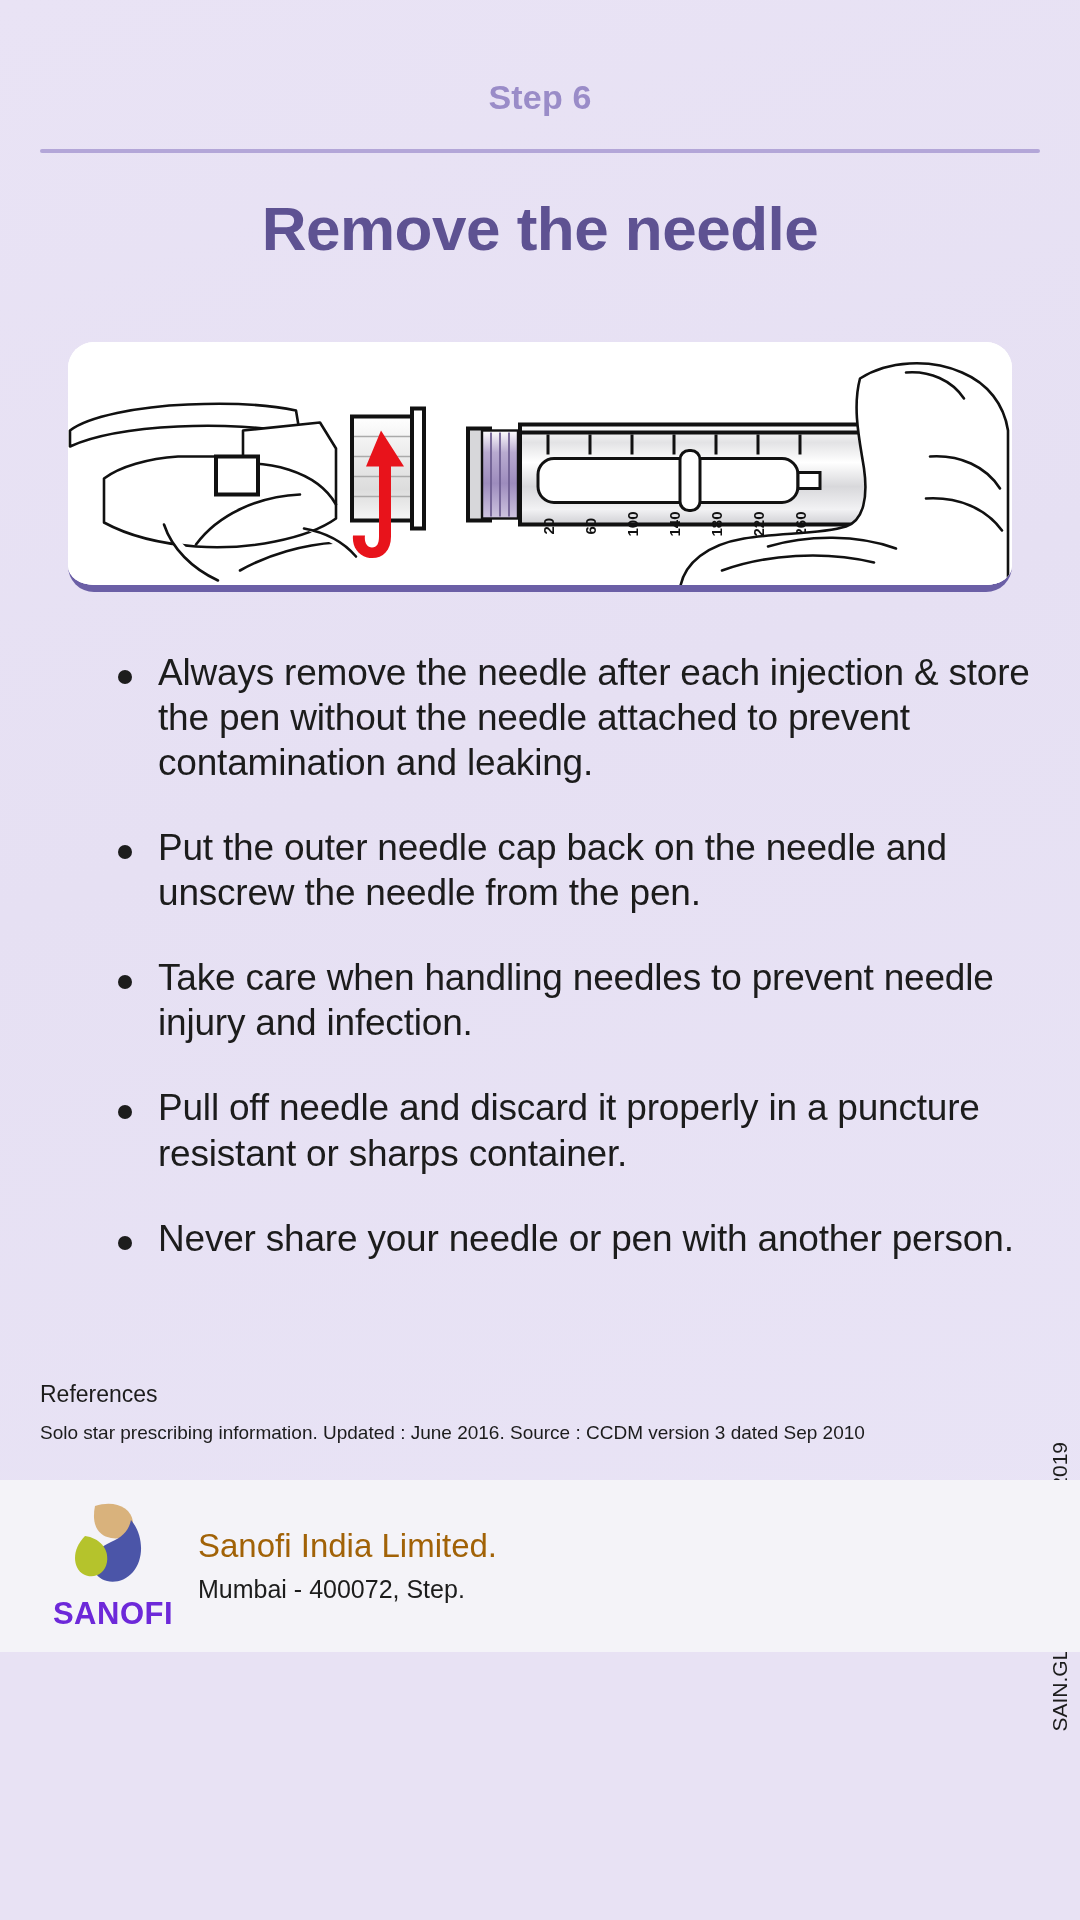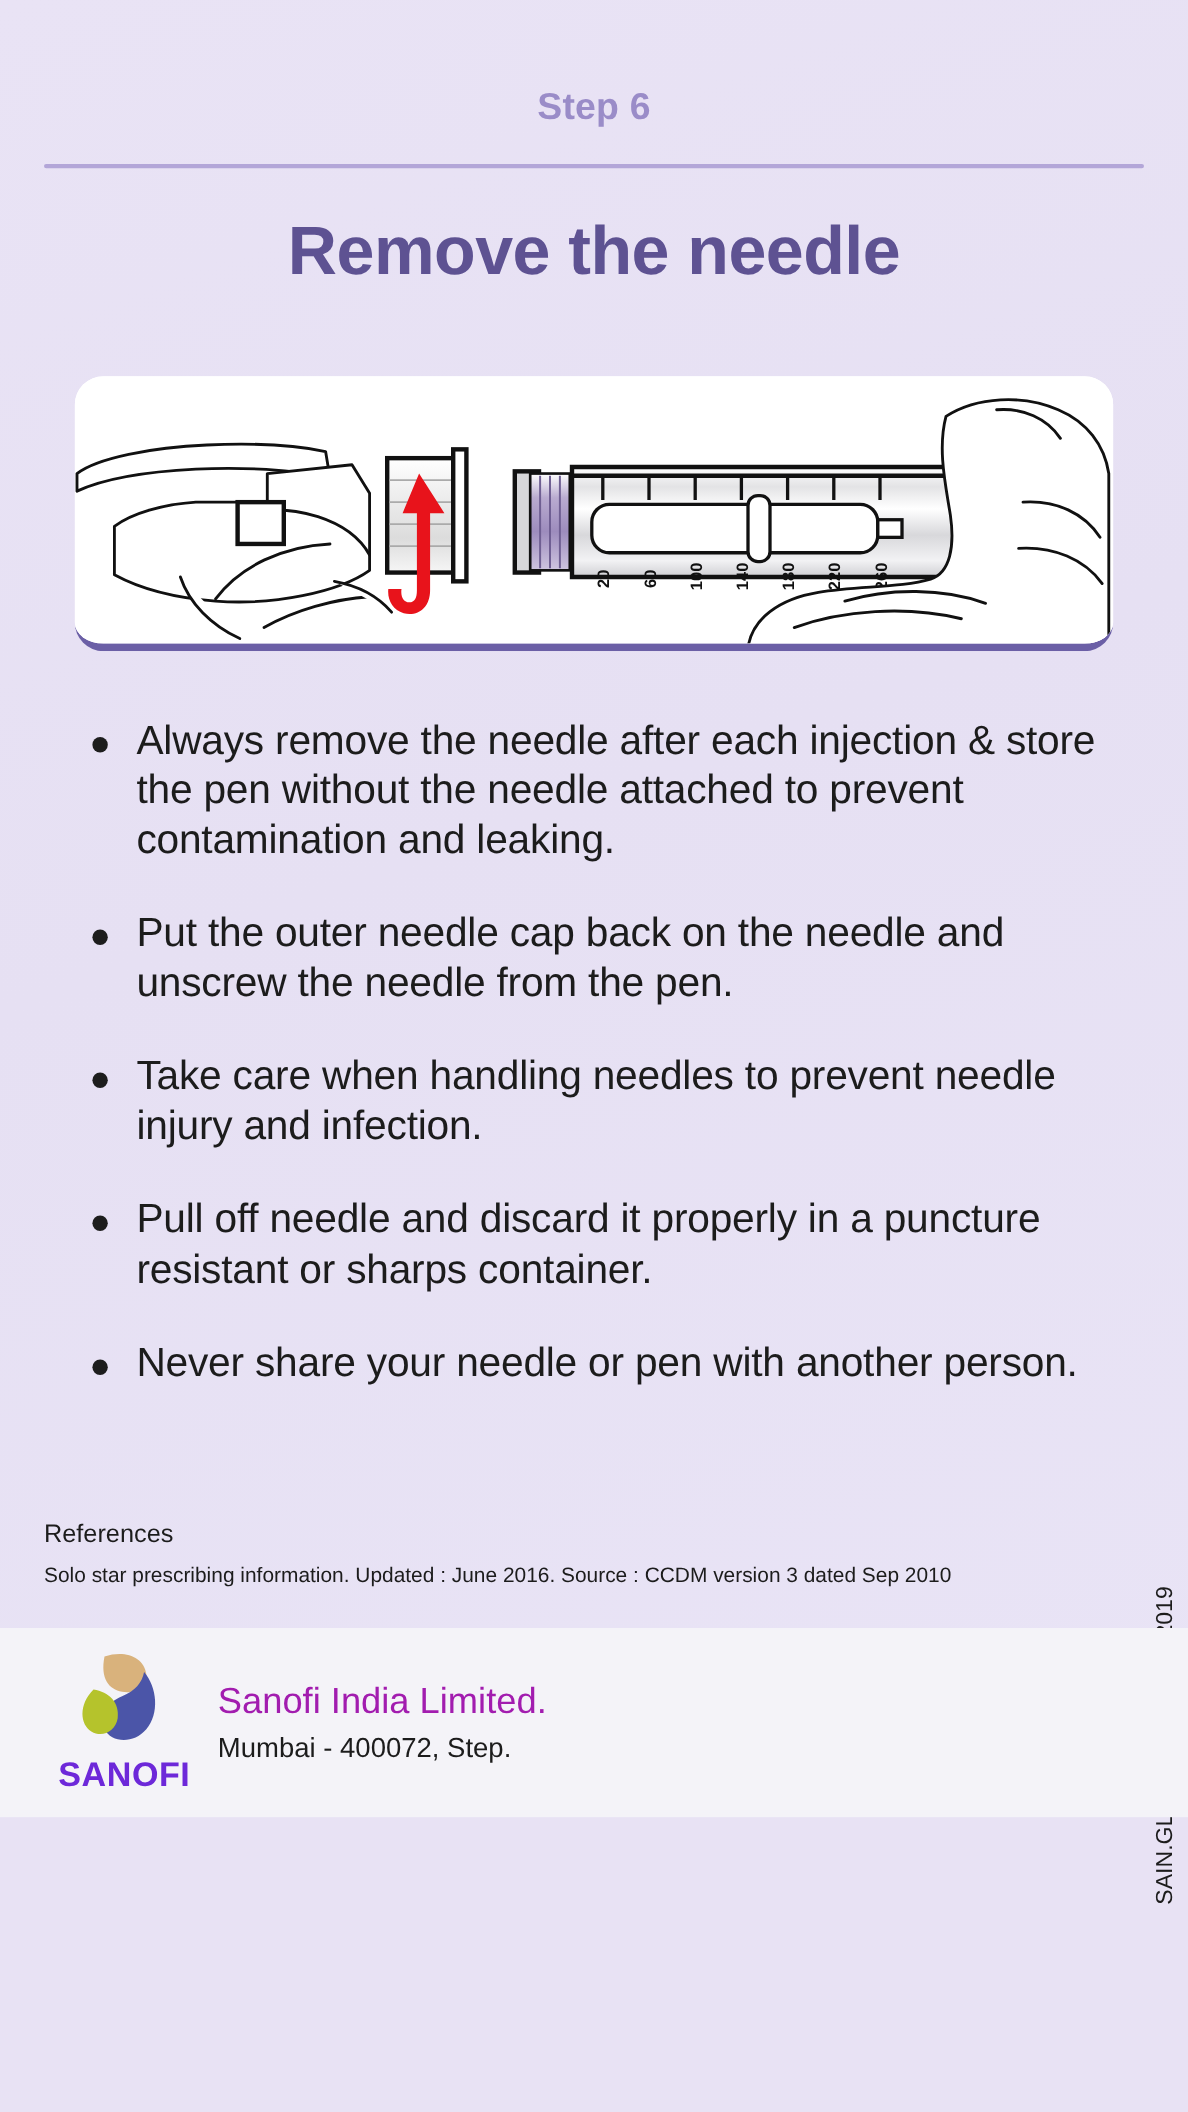--- a/index.html
+++ b/index.html
@@ -61,21 +61,21 @@
     background: #ffffff;
     border-radius: 26px;
     border-bottom: 7px solid #6b5fa6;
     overflow: hidden;
   }
   .illus-svg { display: block; width: 100%; height: 100%; }
 
   
   .bullets {
     margin: 58px 0 0 0;
-    padding: 0 46px 0 84px;
+    padding: 0 46px 0 118px;
     flex: 0 0 auto;
   }
   .bullet {
     display: flex;
     align-items: flex-start;
     margin-bottom: 40px;
   }
   .bullet-dot {
     flex: 0 0 auto;
     width: 14px;
@@ -142,21 +142,21 @@
   .logo-word {
     font-size: 31px;
     font-weight: bold;
     color: #6d28d9;
     letter-spacing: 0.5px;
     margin-top: 4px;
   }
   .footer-text { margin-left: 10px; }
   .company {
     font-size: 33px;
-    color: #a21caf;
+    color: #a16207;
     margin-bottom: 8px;
   }
   .address {
     font-size: 25px;
     line-height: 1.3;
     color: #1c1c1c;
   }
 </style>
 </head>
 <body>

